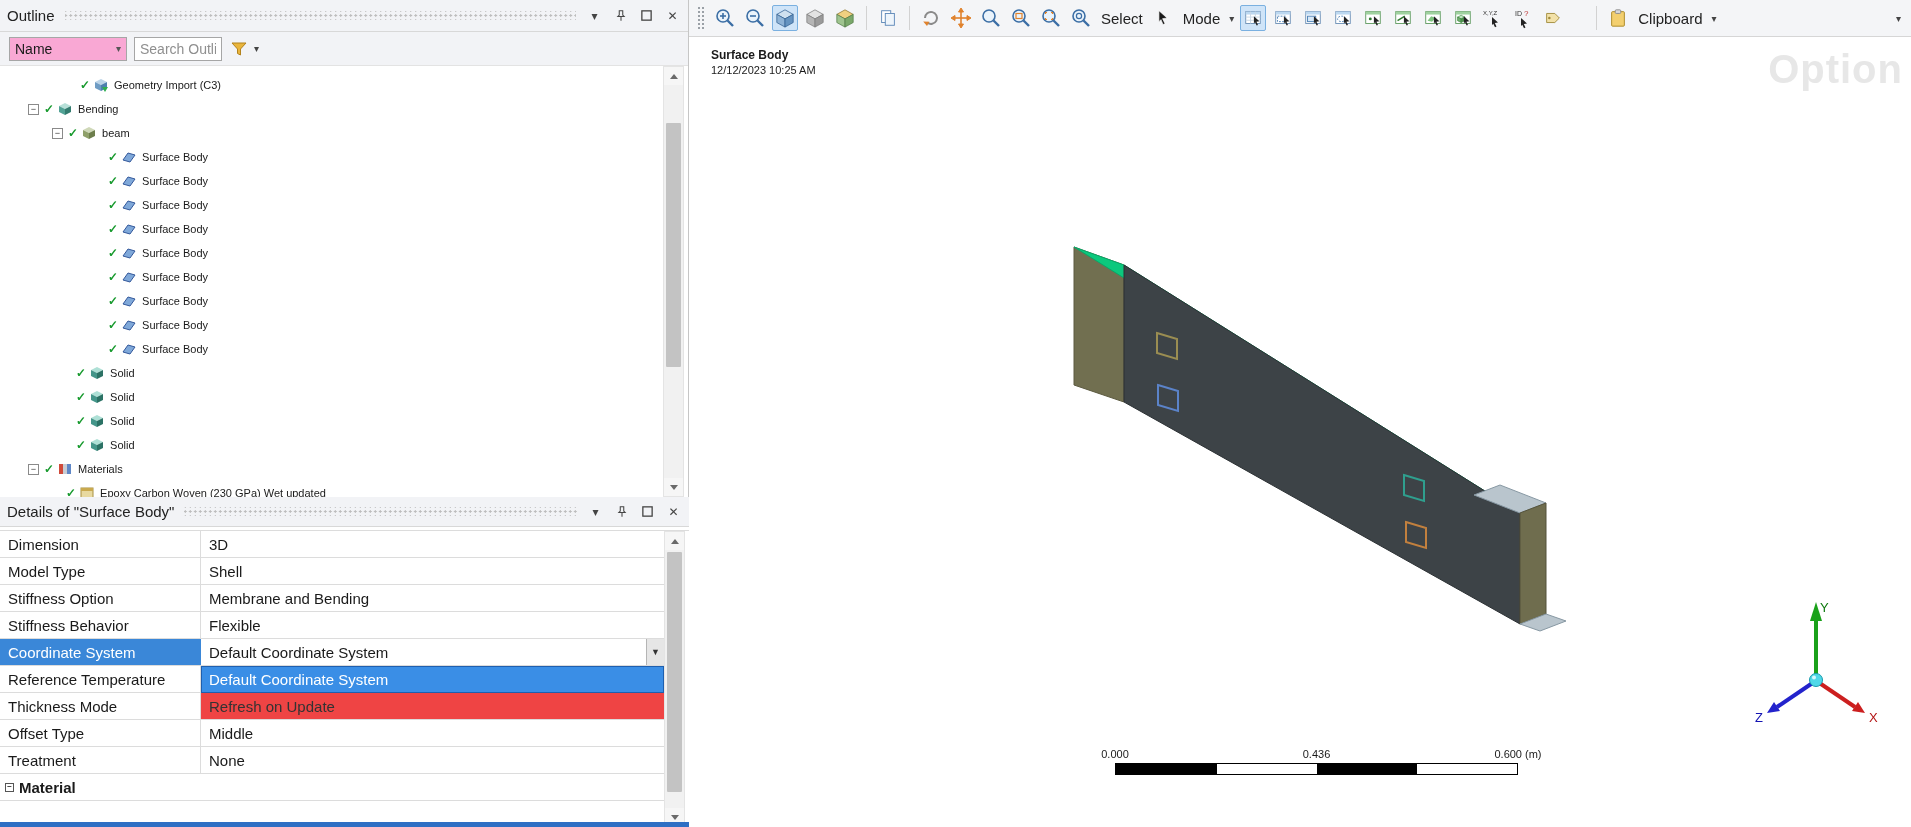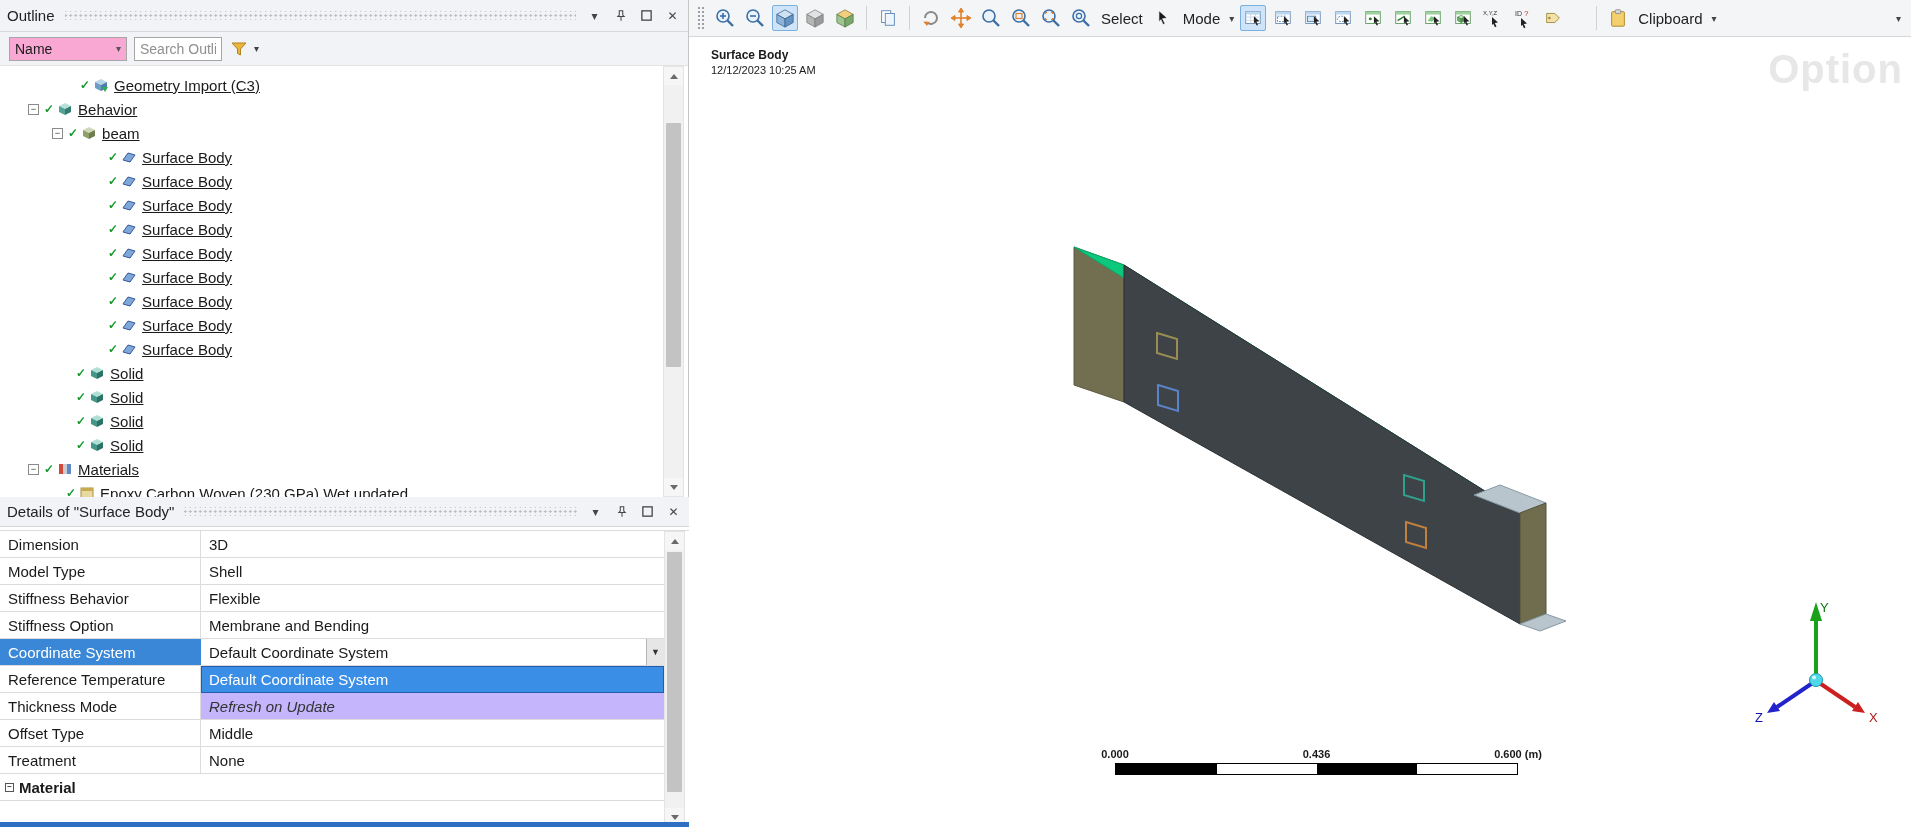--- a/index.html
+++ b/index.html
@@ -20,38 +20,38 @@
   .combo-arrow{font-size:10px;color:#555;}
   .search{width:88px;height:24px;border:1px solid #a6a6a6;background:#fff;padding:0 5px;font-size:14px;font-family:"Liberation Sans",sans-serif;}
   .search::placeholder{color:#8f8f8f;}
   .funnel-wrap{display:flex;align-items:center;gap:3px;}
 
   .tree{position:relative;height:431px;overflow:hidden;background:#fff;padding-top:7px;}
   .trow{height:24px;display:flex;align-items:center;white-space:nowrap;}
   .expander{flex:none;width:11px;height:11px;border:1px solid #8a8a8a;background:#fff;font-size:9px;line-height:8px;text-align:center;color:#333;margin-right:5px;}
   .check{flex:none;color:#189a2e;font-weight:bold;font-size:12px;margin-right:3px;}
   .ticon{flex:none;width:16px;height:16px;margin-right:5px;display:inline-flex;}
-  .tlabel{font-size:15px;text-decoration:underline;}
+  .tlabel{font-size:11px;}
 
   .vscroll{position:absolute;right:4px;width:21px;background:#f1f1f1;border:1px solid #e4e4e4;}
   .sb-btn{position:absolute;left:0;right:0;height:18px;background:#f6f6f6;display:flex;align-items:center;justify-content:center;}
   .sb-btn.bottom{bottom:0;}
   .sb-thumb{position:absolute;left:2px;right:2px;background:#c3c3c3;border-radius:1px;}
   .tri{width:0;height:0;border-left:4px solid transparent;border-right:4px solid transparent;}
   .tri.up{border-bottom:5px solid #6a6a6a;}
   .tri.down{border-top:5px solid #6a6a6a;}
 
   
   .details{position:absolute;left:0;top:497px;width:689px;bottom:0;background:#fff;}
   .details-body{position:absolute;top:33px;left:0;right:0;bottom:0;border-top:1px solid #dcdcdc;}
   .drow{display:grid;grid-template-columns:201px 1fr;height:27px;margin-right:25px;border-bottom:1px solid #dcdcdc;}
   .dlabel{border-right:1px solid #dcdcdc;padding-left:8px;display:flex;align-items:center;font-size:15px;background:#fff;}
   .dlabel.sel{background:#3a87d8;color:#fff;border-right-color:#3a87d8;}
   .dvalue{padding-left:8px;display:flex;align-items:center;font-size:15px;position:relative;background:#fff;}
-  .dvalue.gray{background:#c4b5fd;color:#333;font-style:italic;}
+  .dvalue.gray{background:#ef4444;color:#333;}
   .combo-btn{position:absolute;right:0;top:0;bottom:0;width:18px;background:#e6e6e6;border-left:1px solid #b5b5b5;display:flex;align-items:center;justify-content:center;font-size:9px;color:#333;}
   .cbx{display:inline-block;width:12px;height:12px;border:1px solid #9a9a9a;background:#f4f4f4;margin-right:7px;}
   .dd-option{position:absolute;left:201px;right:25px;top:135px;height:27px;background:#3a8ee6;border:1px solid #1f5fae;color:#fff;display:flex;align-items:center;padding-left:7px;font-size:15px;z-index:5;}
   .drow-cat{height:27px;display:flex;align-items:center;font-weight:bold;padding-left:5px;border-bottom:1px solid #dcdcdc;margin-right:25px;background:#fff;}
   .cat-exp{width:9px;height:9px;border:1px solid #555;font-size:8px;line-height:6px;text-align:center;margin-right:5px;color:#333;}
   .bottom-strip{position:absolute;left:0;right:0;bottom:0;height:5px;background:#2e6fc4;z-index:9;}
 
   
   .right{position:absolute;left:689px;top:0;right:0;height:776px;}
   .toolbar{height:37px;background:#f4f5f7;border-bottom:1px solid #d6d6d6;display:flex;align-items:center;padding:0 8px;gap:4px;}
@@ -63,21 +63,21 @@
   .tb-chev{font-size:10px;color:#444;margin:0 2px;}
 
   .viewport{position:absolute;left:0;top:37px;right:0;bottom:0;background:#fff;overflow:hidden;}
   .annot{position:absolute;left:22px;top:10px;line-height:1.35;}
   .annot .t1{font-weight:bold;font-size:12px;}
   .annot .t2{font-size:11px;}
   .watermark{position:absolute;right:8px;top:10px;font-size:40px;font-weight:600;color:#e7e7e7;letter-spacing:1px;}
   .scene{position:absolute;inset:0;}
 
   .ruler{position:absolute;left:426px;top:711px;width:403px;height:46px;font-size:11px;}
-  .ruler .lab{position:absolute;transform:translateX(-50%);white-space:nowrap;font-weight:bold;}
+  .ruler .lab{position:absolute;transform:translateX(-50%);white-space:nowrap;}
   .ruler .bar{position:absolute;top:15px;left:0;right:0;height:12px;border:1px solid #000;display:flex;}
   .ruler .seg{flex:1;}
   .seg.b{background:#000;}
   .seg.w{background:#fff;border-left:1px solid #000;}
   .triad{position:absolute;right:10px;bottom:26px;}
 </style>
 </head>
 <body>
 
 <div class="app">
@@ -135,21 +135,21 @@
         <div class="trow" style="padding-left:28px">
           <span class="expander">−</span>
           <span class="check">✓</span>
           <span class="ticon">
               <svg viewBox="0 0 16 16">
                 <polygon points="8,2 14,5 8,8 2,5" fill="#b7e0d8"></polygon>
                 <polygon points="2,5 8,8 8,14 2,11" fill="#52a295"></polygon>
                 <polygon points="14,5 8,8 8,14 14,11" fill="#347c70"></polygon>
               </svg>
             </span>
-          <span class="tlabel">Behavior</span>
+          <span class="tlabel">Bending</span>
         </div>
         <div class="trow" style="padding-left:52px">
           <span class="expander">−</span>
           <span class="check">✓</span>
           <span class="ticon">
               <svg viewBox="0 0 16 16">
                 <polygon points="8,2 14,5 8,8 2,5" fill="#cfd8b8"></polygon>
                 <polygon points="2,5 8,8 8,14 2,11" fill="#8fa06a"></polygon>
                 <polygon points="14,5 8,8 8,14 14,11" fill="#6d7e4c"></polygon>
               </svg>
@@ -343,26 +343,26 @@
       <div class="details-body">
         <div class="drow">
           <div class="dlabel">Dimension</div>
           <div class="dvalue">3D</div>
         </div>
         <div class="drow">
           <div class="dlabel">Model Type</div>
           <div class="dvalue">Shell</div>
         </div>
         <div class="drow">
+          <div class="dlabel">Stiffness Option</div>
+          <div class="dvalue">Membrane and Bending</div>
+        </div>
+        <div class="drow">
           <div class="dlabel">Stiffness Behavior</div>
           <div class="dvalue">Flexible</div>
-        </div>
-        <div class="drow">
-          <div class="dlabel">Stiffness Option</div>
-          <div class="dvalue">Membrane and Bending</div>
         </div>
         <div class="drow">
           <div class="dlabel sel">Coordinate System</div>
           <div class="dvalue">
             <span>Default Coordinate System</span>
             <span class="combo-btn">▼</span>
           </div>
         </div>
         <div class="drow">
           <div class="dlabel">Reference Temperature</div>

